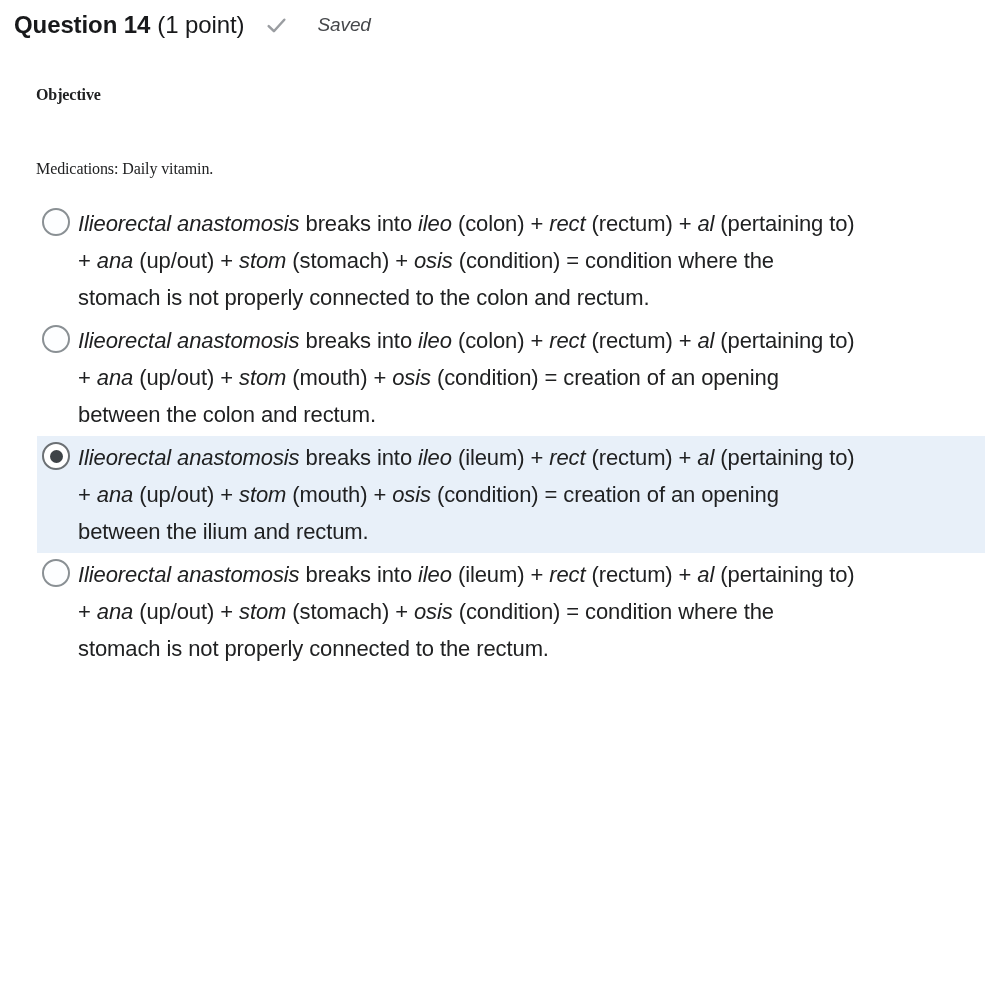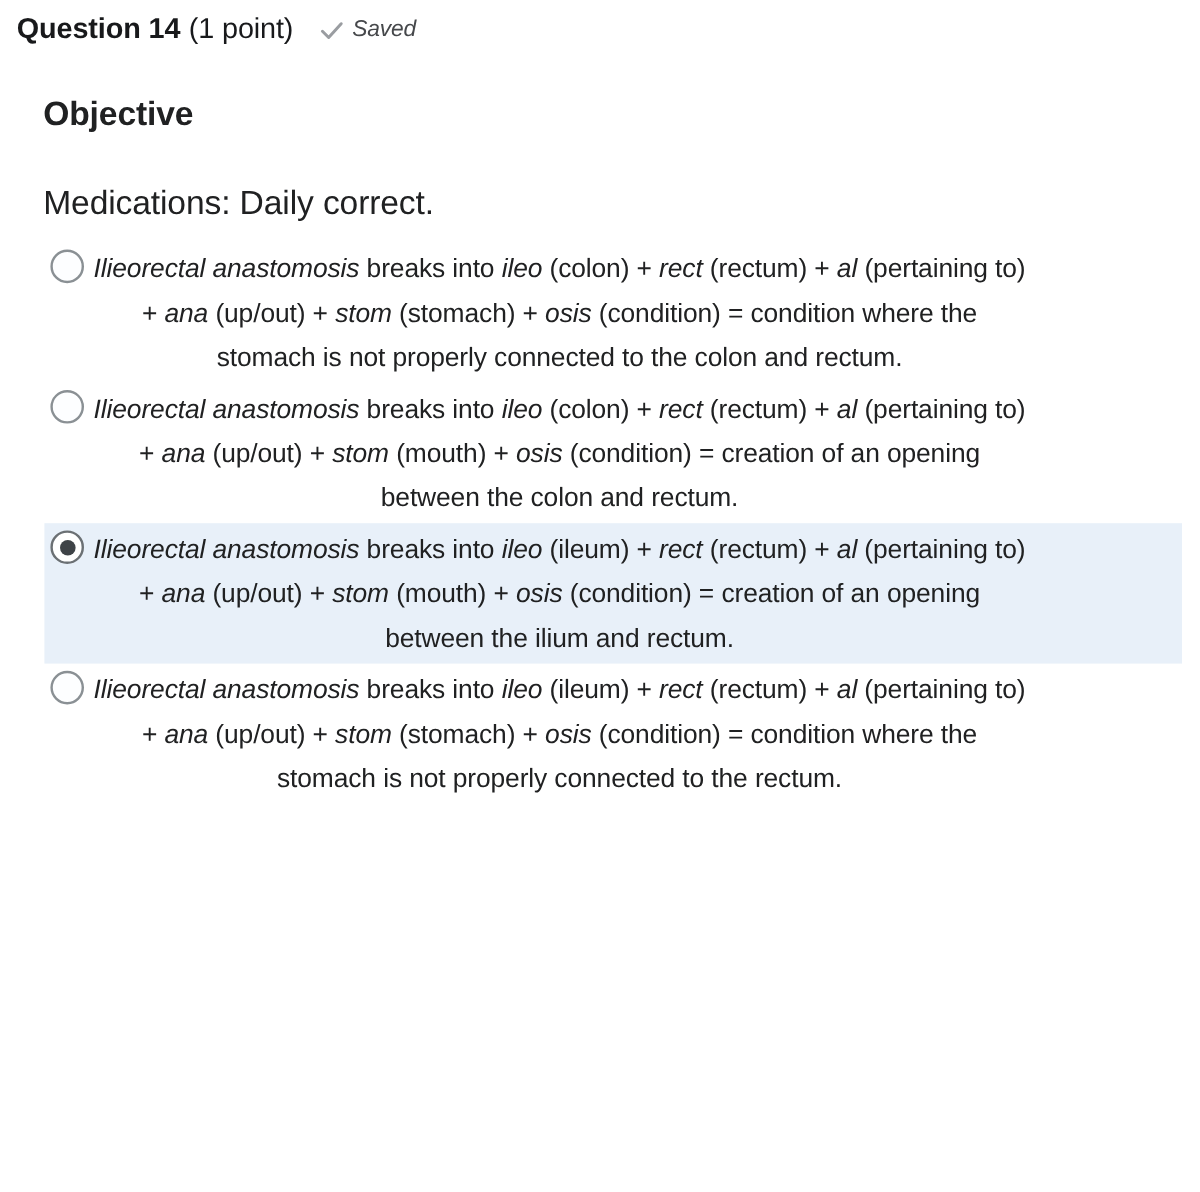--- a/index.html
+++ b/index.html
@@ -19,30 +19,30 @@
     letter-spacing:-0.1px;
   }
   .page{position:relative;width:1000px;height:993px;}
   .q-header{
     padding:10px 0 0 14px;font-size:24px;line-height:30px;
     display:flex;align-items:center;color:var(--header-text);white-space:nowrap;
   }
   .q-number{font-weight:700;}
   .q-points{font-weight:400;margin-left:7px;}
   .check-icon{margin-left:20px;flex:0 0 auto;display:block;}
-  .saved-label{font-style:italic;font-size:19px;color:var(--saved-gray);margin-left:4px;}
+  .saved-label{font-style:italic;font-size:19px;color:var(--saved-gray);margin-left:28px;}
   .question-text{
     margin:20px 0 0 36px;font-size:22px;line-height:38px;white-space:nowrap;
   }
   .record p{
-    margin:36px 0 0 36px;font-size:28px;line-height:38px;white-space:nowrap;
+    margin:36px 0 0 36px;font-size:16px;line-height:38px;white-space:nowrap;font-family:Liberation Serif, serif;
   }
   .record p span[data-u]{text-decoration:underline;text-underline-offset:4px;}
   .options{margin:14px 0 0 37px;width:948px;}
-  .option{display:flex;padding:3px 0;text-align:center;}
+  .option{display:flex;padding:3px 0;}
   .option.highlighted{background:var(--highlight);}
   .radio-cell{flex:0 0 41px;padding:3px 0 0 5px;box-sizing:border-box;}
   .radio{
     display:block;width:28px;height:28px;border-radius:50%;
     background:#fdfeff;border:2px solid var(--radio-border);
     box-sizing:border-box;position:relative;cursor:pointer;
   }
   .radio.selected{background:#ffffff;border-color:var(--radio-border-sel);}
   .radio .dot{
     position:absolute;top:0;left:0;right:0;bottom:0;margin:auto;
@@ -61,21 +61,21 @@
     <span class="q-points">(1 point)</span>
     <svg class="check-icon" width="25" height="25" viewBox="0 0 24 24" fill="none" aria-hidden="true">
       <polyline points="4.5,12.5 9.5,17.5 19.5,6.5" stroke="#9a9da1" stroke-width="2.4" fill="none" stroke-linecap="round" stroke-linejoin="round"></polyline>
     </svg>
     <span class="saved-label">Saved</span>
   </div>
 
 
   <div class="record">
     <p><span style="font-weight: 700;">Objective</span></p>
-    <p><span>Medications: Daily correct.</span></p>
+    <p><span>Medications: Daily vitamin.</span></p>
   </div>
 
   <div class="options" role="radiogroup">
 
     <div class="option">
       <div class="radio-cell">
         <span class="radio" role="radio" aria-checked="false"></span>
       </div>
       <div class="option-text"><span style="font-style: italic;">Ilieorectal anastomosis</span><span> breaks into </span><span style="font-style: italic;">ileo</span><span> (colon) + </span><span style="font-style: italic;">rect</span><span> (rectum) + </span><span style="font-style: italic;">al</span><span> (pertaining to)</span><br><span>+ </span><span style="font-style: italic;">ana</span><span> (up/out) + </span><span style="font-style: italic;">stom</span><span> (stomach) + </span><span style="font-style: italic;">osis</span><span> (condition) = condition where the</span><br><span>stomach is not properly connected to the colon and rectum.</span></div>
     </div>

